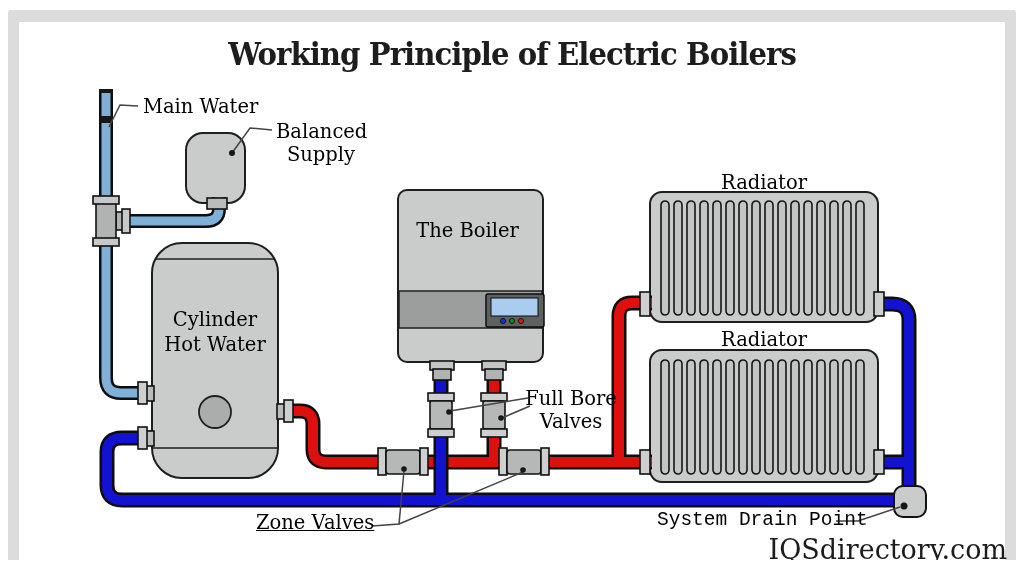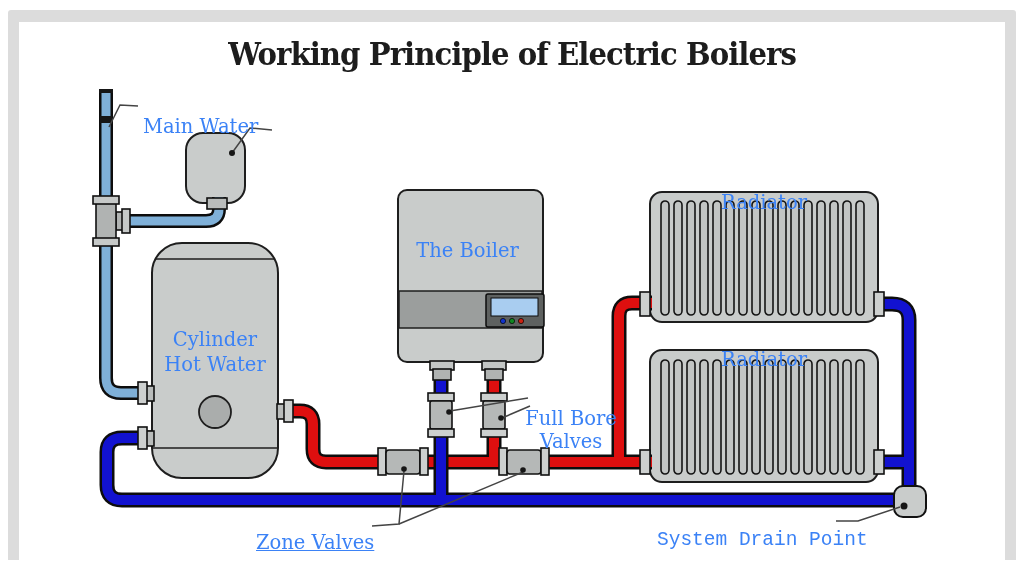--- a/index.html
+++ b/index.html
@@ -1,21 +1,21 @@
 <!DOCTYPE html>
 <html><head>
 <meta charset="utf-8">
 <style>
   html,body{margin:0;padding:0;background:#ffffff;}
   #stage{position:relative;width:1024px;height:560px;background:#ffffff;overflow:hidden;
          font-family:"DejaVu Serif","Liberation Serif",serif;}
   .frame{position:absolute;left:8px;top:10px;width:1008px;height:568px;background:#dcdcdc;border-radius:3px;}
   .canvas{position:absolute;left:19px;top:22px;width:986px;height:542px;background:#ffffff;}
   #diagram-svg{position:absolute;left:0;top:0;width:1024px;height:586px;}
-  .lbl{position:absolute;color:#3b82f6;font-size:19.5px;line-height:23px;white-space:nowrap;margin-top:20px;}
+  .lbl{position:absolute;color:#000000;font-size:19.5px;line-height:23px;white-space:nowrap;}
   .lbl.center{text-align:center;white-space:normal;}
   #title{position:absolute;top:36px;left:50%;transform:translateX(-50%) scaleX(0.94);
          transform-origin:center;font-size:31px;font-weight:700;letter-spacing:-1px;
          color:#1d1d1d;white-space:nowrap;}
   #watermark{position:absolute;top:534px;left:700px;width:307px;text-align:right;
              font-size:27px;font-weight:500;color:#1c1c1c;}
 </style>
 </head>
 <body>
 
@@ -204,20 +204,24 @@
       <circle cx="501" cy="418" r="2.8"></circle>
       <circle cx="404" cy="469" r="2.8"></circle>
       <circle cx="523" cy="470" r="2.8"></circle>
     </g>
   </svg>
 
   <div id="title">Working Principle of Electric Boilers</div>
 
   <div class="lbl" style="left:143px;top:95px;">Main Water</div>
 
+  <div class="lbl center" style="left:276px;top:120px;width:90px;">
+    <div>Balanced</div>
+    <div>Supply</div>
+  </div>
 
   <div class="lbl center" style="left:395px;top:219px;width:145px;">The Boiler</div>
 
   <div class="lbl center" style="left:152px;top:307px;width:126px;line-height:25px;">
     <div>Cylinder</div>
     <div>Hot Water</div>
   </div>
 
   <div class="lbl center" style="left:650px;top:171px;width:228px;">Radiator</div>
 
@@ -225,14 +229,15 @@
 
   <div class="lbl center" style="left:524px;top:387px;width:94px;">
     <div>Full Bore</div>
     <div>Valves</div>
   </div>
 
   <div class="lbl" style="left:256px;top:511px;text-decoration:underline;">Zone Valves</div>
 
   <div class="lbl" style="left:657px;top:509px;font-family:Liberation Mono, monospace;">System Drain Point</div>
 
+  <div id="watermark">IQSdirectory.com</div>
 
 </div>
 
 </body></html>

